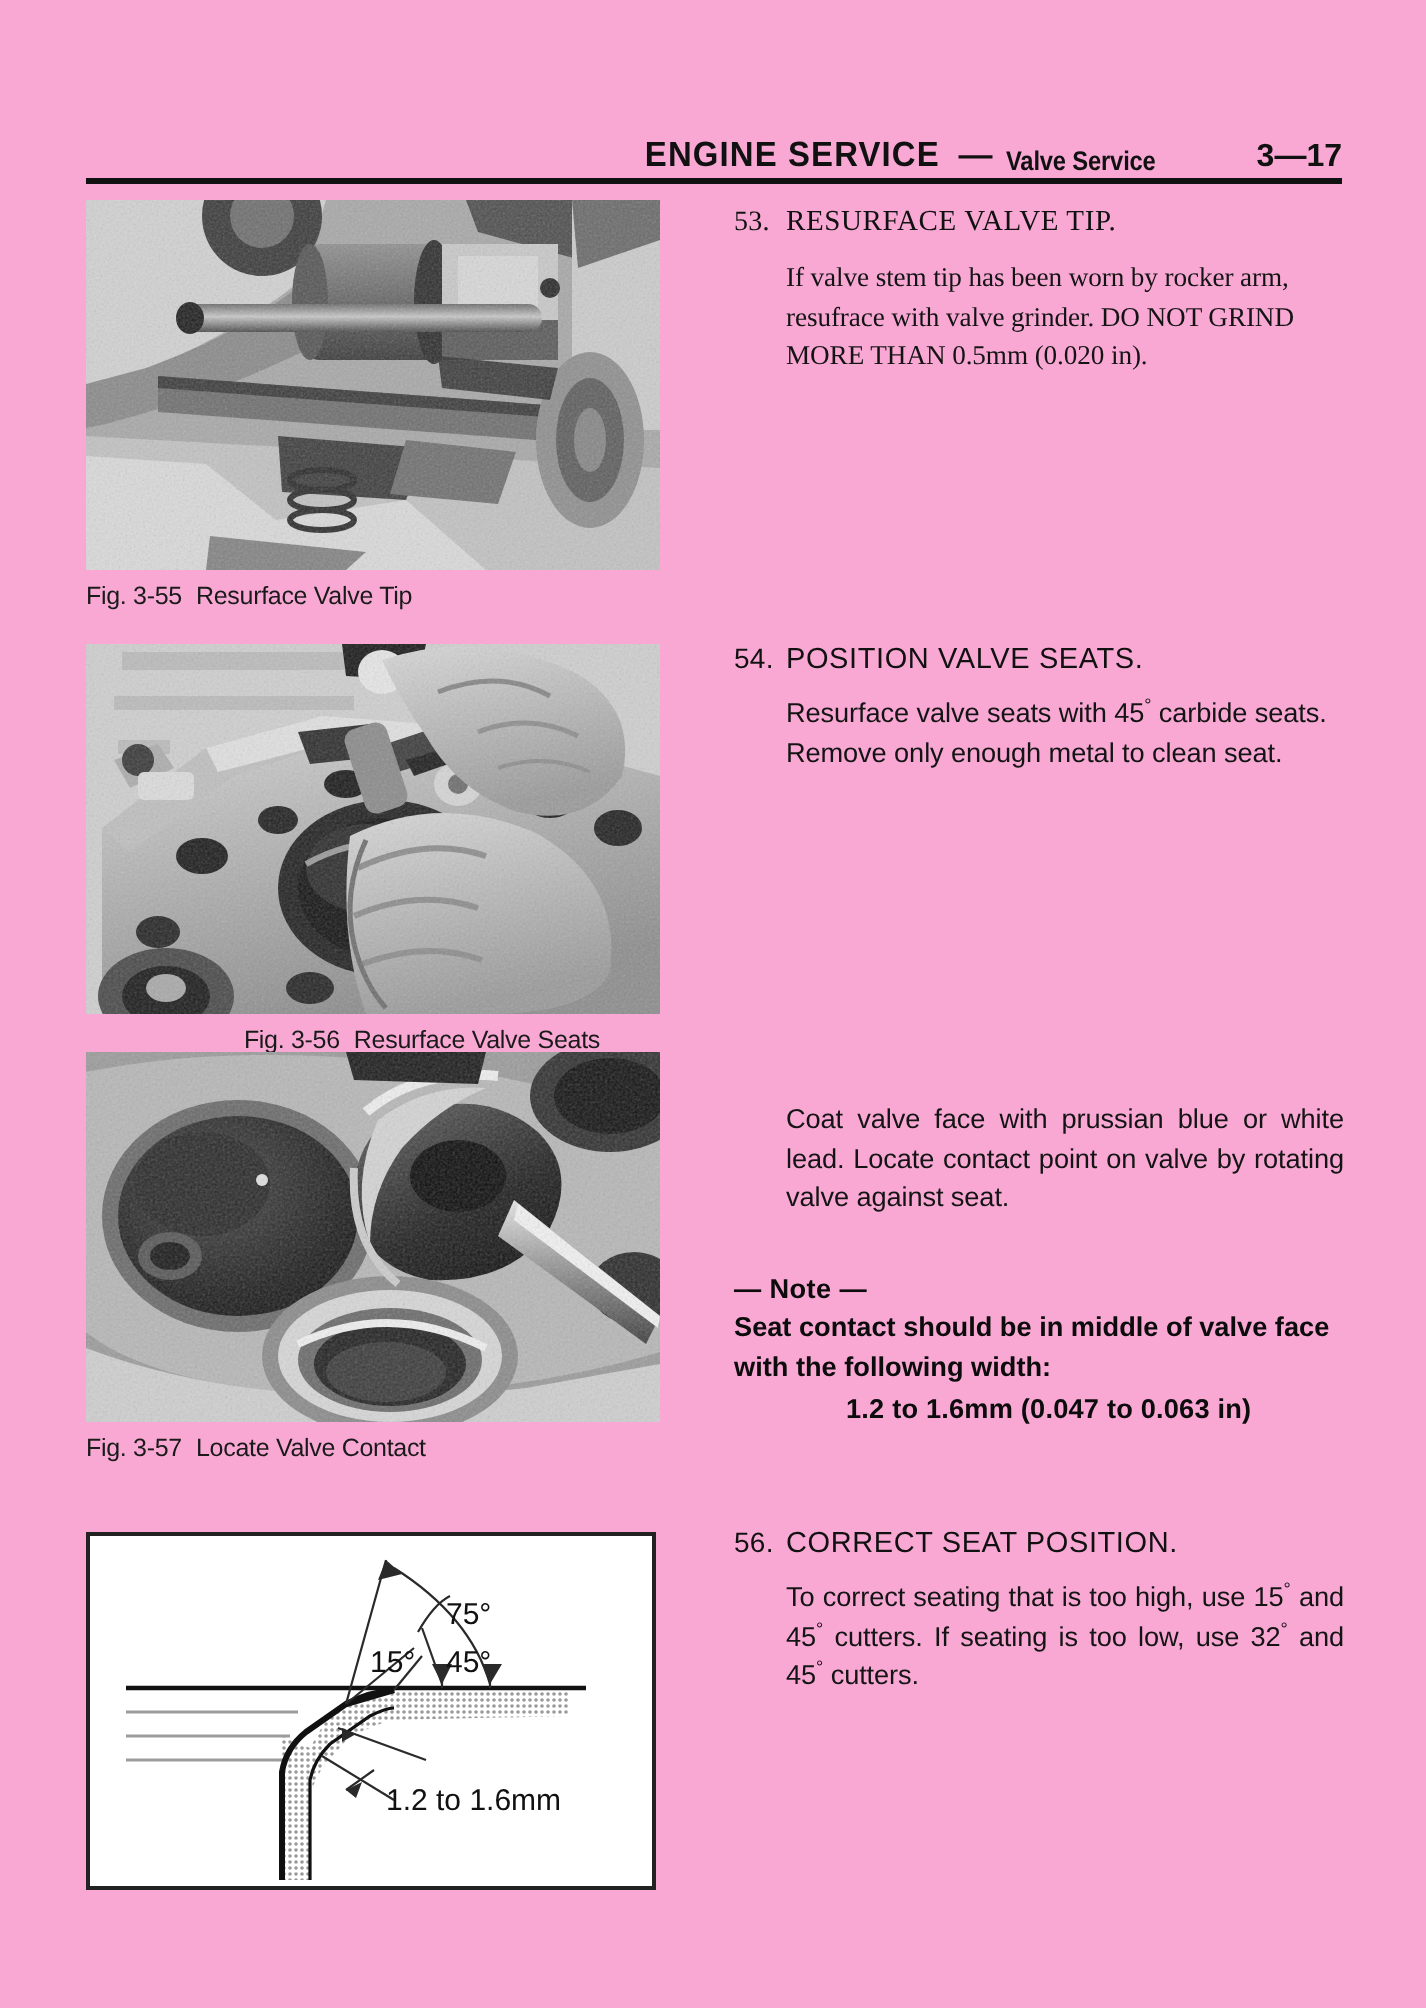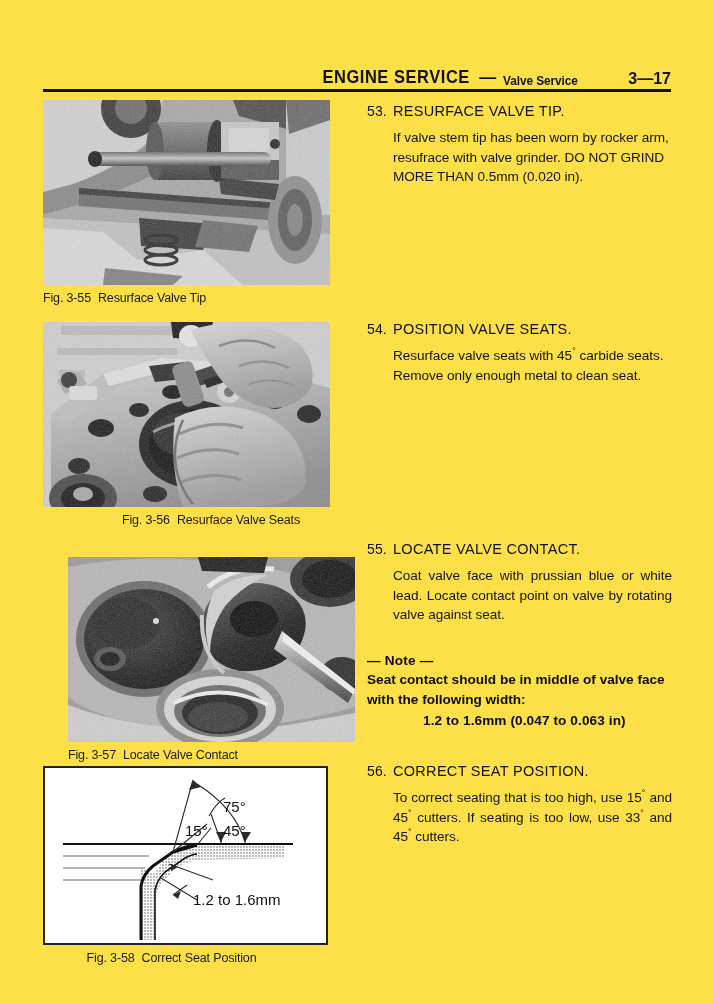--- a/index.html
+++ b/index.html
@@ -12,21 +12,21 @@
     height: 1004px;
     position: relative;
     font-family: "Liberation Sans", sans-serif;
     color: #111111;
     overflow: hidden;
   }
 
   .page {
     position: absolute;
     inset: 0;
-    background: #fde047;
+    background: #f9a8d4;
   }
 
   
   .header {
     position: absolute;
     left: 43px;
     top: 58px;
     width: 628px;
     height: 30px;
     display: flex;
@@ -89,39 +89,39 @@
     font-size: 12.5px;
     letter-spacing: -0.15px;
     margin-top: 6px;
     white-space: nowrap;
     color: #1a1a1a;
   }
   .caption .cap-num { margin-right: 7px; }
 
   #fig1 { top: 100px; }
   #fig2 { top: 322px; text-align: right; }
-  #fig3 { top: 557px; margin-left: 25px; }
+  #fig3 { top: 526px; }
   #fig4 { top: 766px; text-align: center; }
 
   .diagram-box {
     width: 285px;
     height: 179px;
     border: 2px solid #222;
     background: #ffffff;
     box-sizing: border-box;
     position: relative;
   }
 
   
   .step {
     position: absolute;
     left: 367px;
     width: 305px;
   }
-  #step53 { top: 103px; }
+  #step53 { top: 103px; font-family: Liberation Serif, serif; }
   #step54 { top: 321px; }
   #step55 { top: 541px; }
   #step56 { top: 763px; }
 
   .step-head {
     display: flex;
     align-items: baseline;
     font-size: 14.5px;
     letter-spacing: 0.15px;
     color: #111;
@@ -454,55 +454,48 @@
           <path d="M128 127 L136 123 L133 131 Z" fill="#2a2a2a" stroke="none"></path>
           <path d="M126 96 L133 99 L126 103 Z" fill="#2a2a2a" stroke="none"></path>
         </g>
 
         <text x="178" y="44" font-family="Liberation Sans, sans-serif" font-size="15" fill="#111">75°</text>
         <text x="140" y="68" font-family="Liberation Sans, sans-serif" font-size="15" fill="#111">15°</text>
         <text x="178" y="68" font-family="Liberation Sans, sans-serif" font-size="15" fill="#111">45°</text>
         <text x="148" y="137" font-family="Liberation Sans, sans-serif" font-size="15" fill="#111">1.2 to 1.6mm</text>
       </svg>
     </div>
-    <div class="caption">
-      <span class="cap-num">Fig. 3-58</span><span>Correct Seat Position</span>
-    </div>
   </div>
 
   <div class="step" id="step53">
     <div class="step-head">
       <span class="step-num">53.</span>
       <span class="step-title">RESURFACE VALVE TIP.</span>
     </div>
     <div class="step-body">If valve stem tip has been worn by rocker arm, resufrace with valve grinder. DO NOT GRIND MORE THAN 0.5mm (0.020 in).</div>
   </div>
 
   <div class="step" id="step54">
     <div class="step-head">
       <span class="step-num">54.</span>
       <span class="step-title">POSITION VALVE SEATS.</span>
     </div>
     <div class="step-body"><span>Resurface valve seats with 45</span><sup class="deg">°</sup><span> carbide seats. Remove only enough metal to clean seat.</span></div>
   </div>
 
   <div class="step" id="step55">
-    <div class="step-head">
-      <span class="step-num">55.</span>
-      <span class="step-title">LOCATE VALVE CONTACT.</span>
-    </div>
     <div class="step-body justify">Coat valve face with prussian blue or white lead. Locate contact point on valve by rotating valve against seat.</div>
     <div class="note-block">
       <div class="note-title">— Note —</div>
       <div>Seat contact should be in middle of valve face with the following width:</div>
       <div class="note-spec">1.2 to 1.6mm (0.047 to 0.063 in)</div>
     </div>
   </div>
 
   <div class="step" id="step56">
     <div class="step-head">
       <span class="step-num">56.</span>
       <span class="step-title">CORRECT SEAT POSITION.</span>
     </div>
-    <div class="step-body justify"><span>To correct seating that is too high, use 15</span><sup class="deg">°</sup><span> and 45</span><sup class="deg">°</sup><span> cutters. If seating is too low, use 33</span><sup class="deg">°</sup><span> and 45</span><sup class="deg">°</sup><span> cutters.</span></div>
+    <div class="step-body justify"><span>To correct seating that is too high, use 15</span><sup class="deg">°</sup><span> and 45</span><sup class="deg">°</sup><span> cutters. If seating is too low, use 32</span><sup class="deg">°</sup><span> and 45</span><sup class="deg">°</sup><span> cutters.</span></div>
   </div>
 
 </div>
 
 </body></html>

